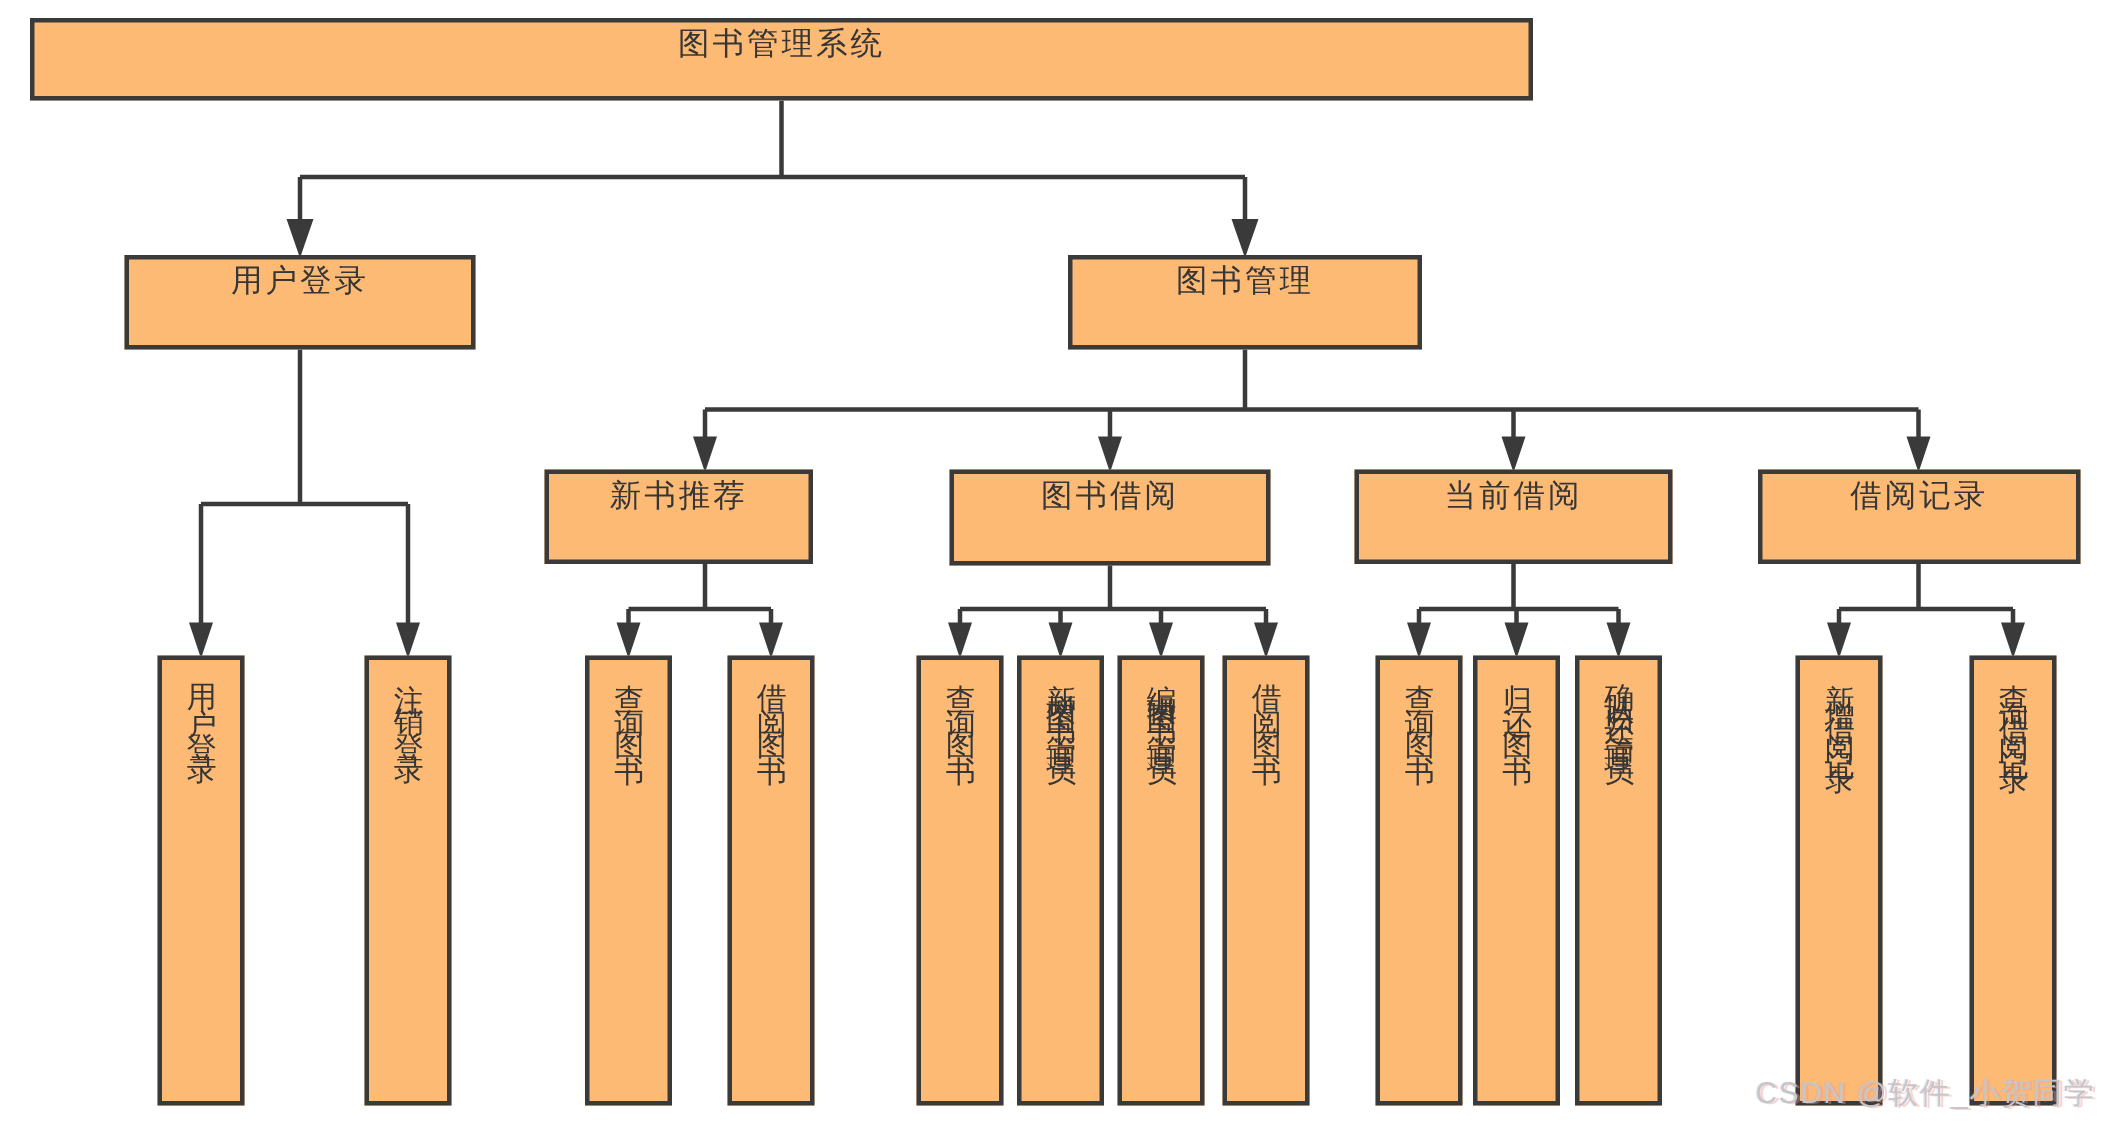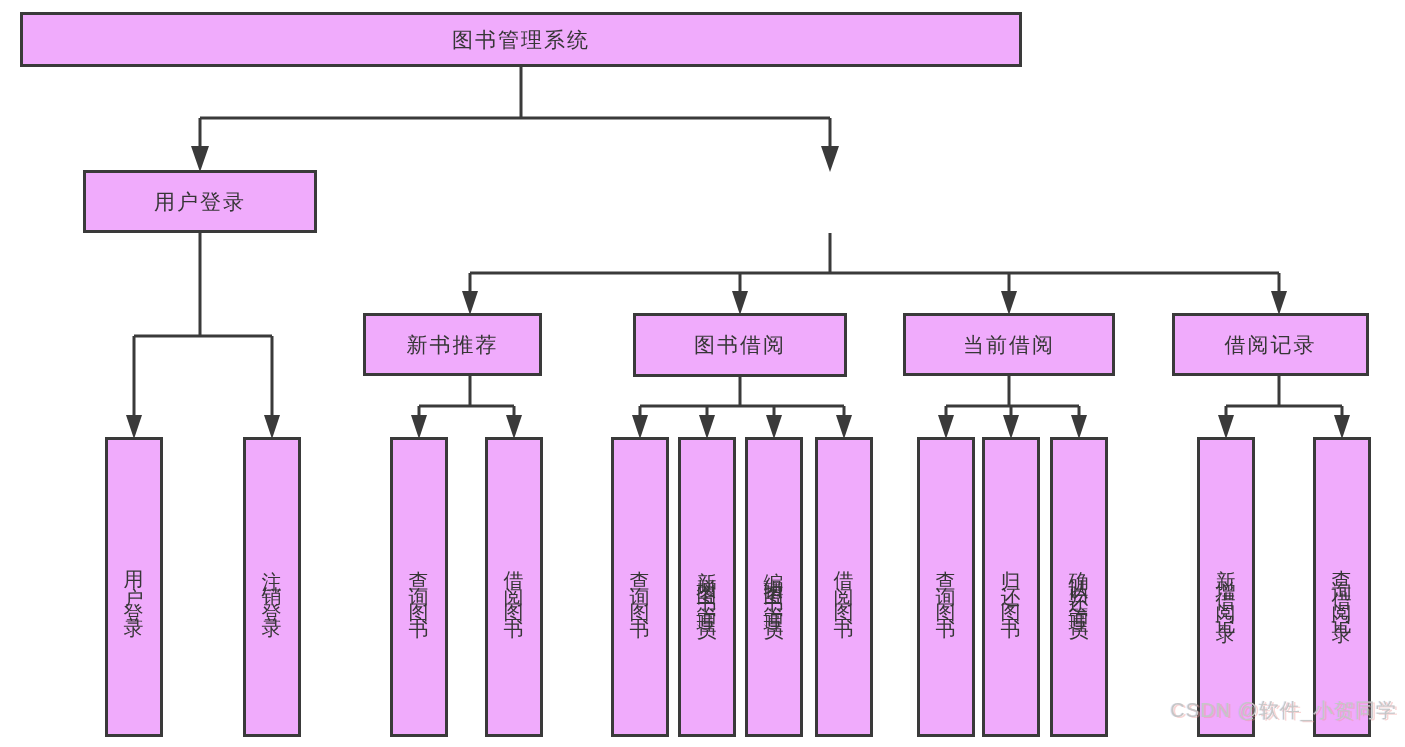--- a/index.html
+++ b/index.html
@@ -20,23 +20,23 @@
     left: 0;
     top: 0;
     width: 1405px;
     height: 747px;
     pointer-events: none;
   }
   .node {
     position: absolute;
     box-sizing: border-box;
     border: 3px solid #3a3a3a;
-    background: #f0abfc;
+    background: #fdba74;
     display: flex;
-    align-items: center;
+    align-items: flex-start;
     justify-content: center;
     color: #363636;
   }
   .hnode span {
     font-size: 21px;
     letter-spacing: 2px;
     white-space: nowrap;
   }
   .leaf span {
     writing-mode: vertical-rl;
@@ -49,40 +49,40 @@
   .sp-mid   span { letter-spacing: 11px; }
   .sp-tight span { letter-spacing: 7px;  }
 
   
   .n-root  { left: 20px;   top: 12px;  width: 1002px; height: 55px; }
   .n-l2a   { left: 83px;   top: 170px; width: 234px;  height: 63px; }
   .n-l2b   { left: 712px;  top: 170px; width: 236px;  height: 63px; }
   .n-l3a   { left: 363px;  top: 313px; width: 179px;  height: 63px; }
   .n-l3b   { left: 633px;  top: 313px; width: 214px;  height: 64px; }
   .n-l3c   { left: 903px;  top: 313px; width: 212px;  height: 63px; }
-  .n-l3d   { left: 1172px; top: 313px; width: 197px;  height: 63px; }
+  .n-l3d   { left: 1172px; top: 313px; width: 215px;  height: 63px; }
   .leaf    { top: 437px; width: 58px; height: 300px; }
   .lf1  { left: 105px;  }
   .lf2  { left: 243px;  }
   .lf3  { left: 390px;  }
   .lf4  { left: 485px;  }
   .lf5  { left: 611px;  }
   .lf6  { left: 678px;  }
   .lf7  { left: 745px;  }
   .lf8  { left: 815px;  }
   .lf9  { left: 917px;  }
   .lf10 { left: 982px;  }
   .lf11 { left: 1050px; }
   .lf12 { left: 1197px; }
   .lf13 { left: 1313px; }
 
   .watermark {
     position: absolute;
     right: 8px;
-    bottom: 23px;
+    bottom: 5px;
     font-size: 20px;
     color: #c6c6c6;
     letter-spacing: 1px;
     white-space: nowrap;
     z-index: 10;
     text-shadow: 2px 1px 0 rgba(238, 150, 150, 0.40), -1px 0 0 rgba(160, 180, 235, 0.25);
     margin-left: 48px;
   }
 </style>
 </head>
@@ -133,20 +133,23 @@
     </g>
   </svg>
 
   <div class="node hnode n-root">
     <span>图书管理系统</span>
   </div>
 
   <div class="node hnode n-l2a">
     <span>用户登录</span>
   </div>
+  <div class="node hnode n-l2b">
+    <span>图书管理</span>
+  </div>
 
   <div class="node hnode n-l3a">
     <span>新书推荐</span>
   </div>
   <div class="node hnode n-l3b">
     <span>图书借阅</span>
   </div>
   <div class="node hnode n-l3c">
     <span>当前借阅</span>
   </div>

